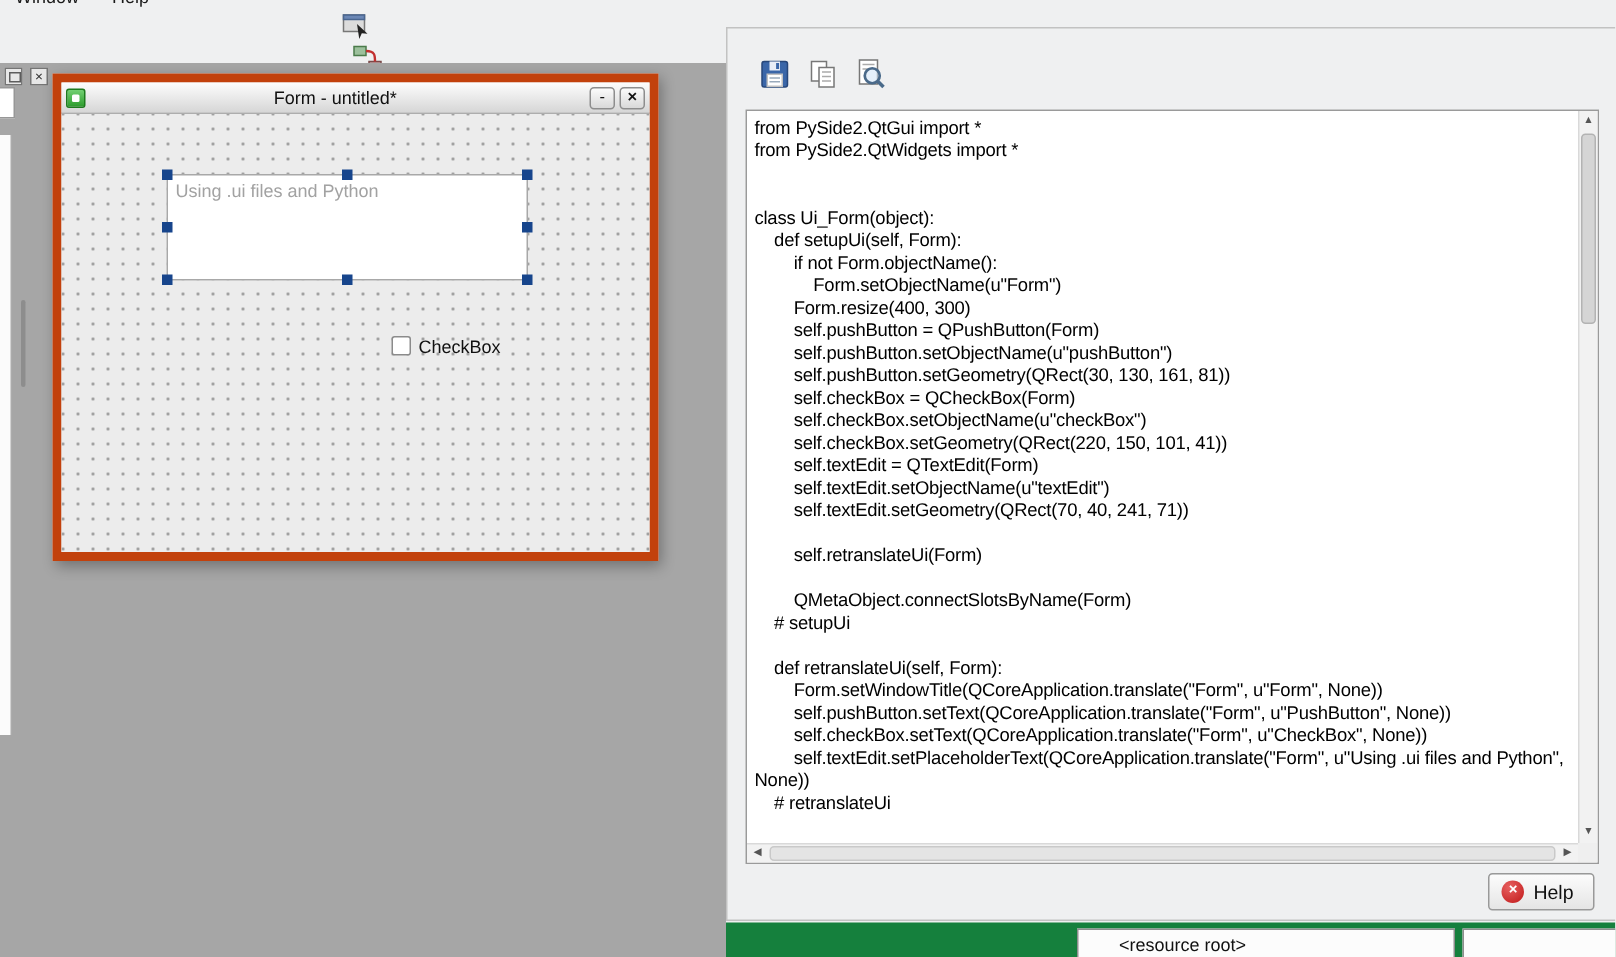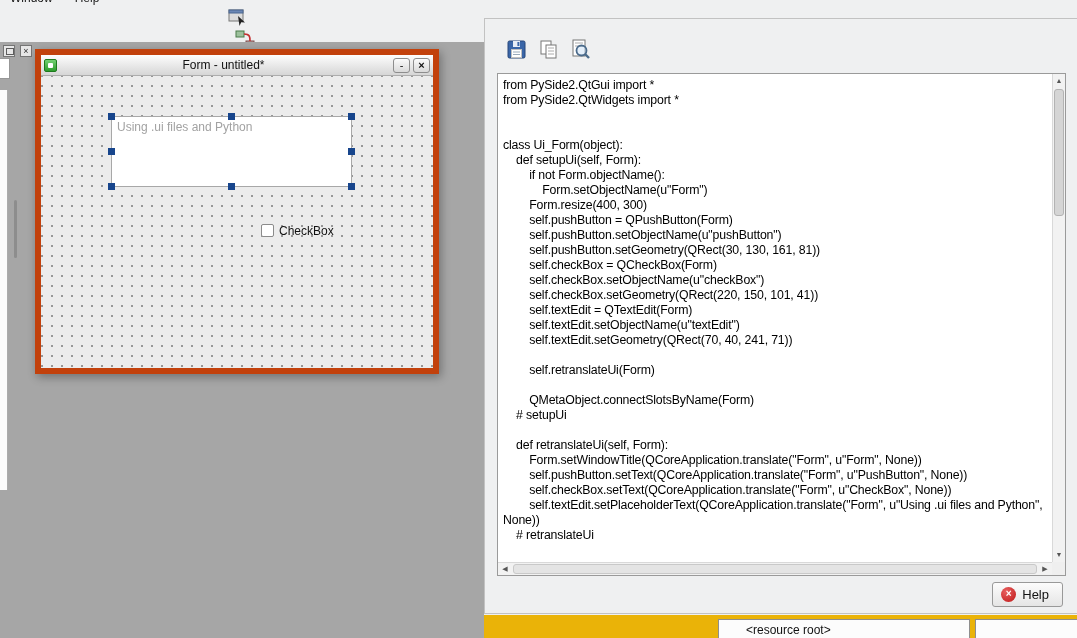--- a/index.html
+++ b/index.html
@@ -71,21 +71,21 @@
   .harrow.left{left:0} .harrow.right{right:0}
   .scroll-corner { position:absolute; right:0; bottom:0; width:13px; height:13px; background:#efefef; }
 
   .close-btn { position:absolute; right:14px; top:563px; height:25px; padding:0 13px 0 8px; display:flex; align-items:center; gap:6px;
                border:1px solid #999; border-radius:3px; background:linear-gradient(#fcfcfc,#e5e5e5);
                font-size:13px; color:#111; cursor:pointer; font-family:inherit; }
   .close-x { width:15px; height:15px; border-radius:50%; background:radial-gradient(circle at 35% 30%,#e86060,#bf1818);
              color:#fff; font-size:10px; font-weight:bold; line-height:14px; text-align:center; flex:0 0 auto; }
 
   
-  .bottom-strip { position:absolute; left:484px; right:0; top:615px; bottom:0; background:#eab308; }
+  .bottom-strip { position:absolute; left:484px; right:0; top:615px; bottom:0; background:#15803d; }
   .res-panel { position:absolute; top:4px; bottom:-2px; background:#fcfcfc; border:1px solid #8e8e8e; font-size:12px; color:#111; }
   .res-panel.p1 { left:234px; width:252px; padding:3px 0 0 27px; cursor:pointer; }
   .res-panel.p2 { left:491px; right:-2px; }
 </style>
 </head>
 <body>
 
 <div class="screen">
 
   <div class="menubar">

